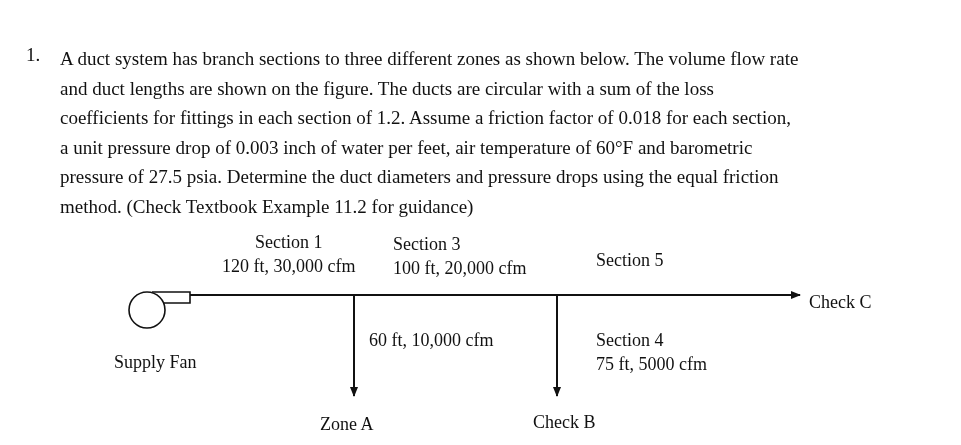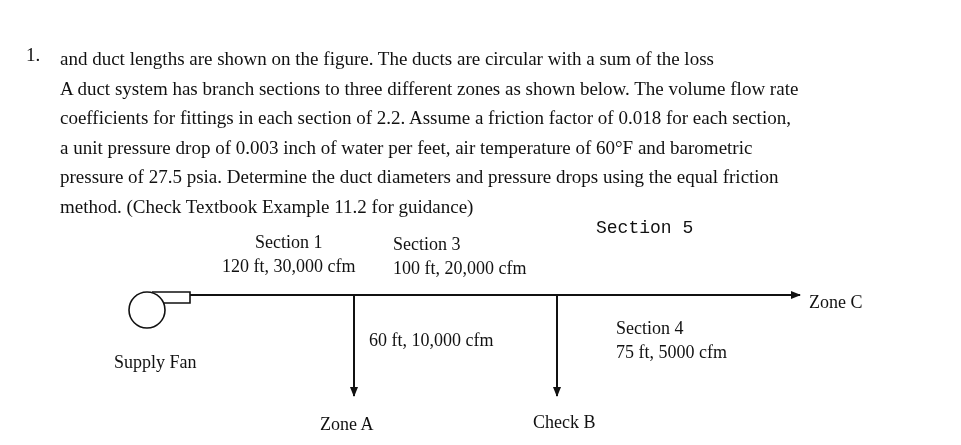--- a/index.html
+++ b/index.html
@@ -11,23 +11,23 @@
   .para .line { display:block; white-space:nowrap; }
   .lbl { position:absolute; font-size:18px; line-height:24px; white-space:nowrap; }
   svg.diagram { position:absolute; left:0; top:0; }
 </style>
 </head>
 <body>
 
 <div class="problem">
   <span class="num">1.</span>
   <div class="para">
+    <span class="line">A duct system has branch sections to three different zones as shown below.  The volume flow rate</span>
     <span class="line">and duct lengths are shown on the figure.  The ducts are circular with a sum of the loss</span>
-    <span class="line">A duct system has branch sections to three different zones as shown below.  The volume flow rate</span>
-    <span class="line">coefficients for fittings in each section of 2.2.  Assume a friction factor of 0.018 for each section,</span>
+    <span class="line">coefficients for fittings in each section of 1.2.  Assume a friction factor of 0.018 for each section,</span>
     <span class="line">a unit pressure drop of 0.003 inch of water per feet, air temperature of 60°F and barometric</span>
     <span class="line">pressure of 27.5 psia. Determine the duct diameters and pressure drops using the equal friction</span>
     <span class="line">method. (Check Textbook Example 11.2 for guidance)</span>
   </div>
 </div>
 
 <svg class="diagram" width="961" height="445">
   <defs>
     <marker id="arr" markerWidth="10" markerHeight="8" refX="9" refY="4" orient="auto" markerUnits="userSpaceOnUse">
       <path d="M0,0 L10,4 L0,8 Z" fill="#111"></path>
@@ -43,27 +43,27 @@
 </svg>
 
 <div class="lbl" style="left:222px; top:230px;text-align:center;">
   <div>Section 1</div>
   <div>120 ft, 30,000 cfm</div>
 </div>
 <div class="lbl" style="left:393px; top:232px;">
   <div>Section 3</div>
   <div>100 ft, 20,000 cfm</div>
 </div>
-<div class="lbl" style="left:596px; top:216px;font-family:Liberation Mono, monospace;">
+<div class="lbl" style="left:596px; top:248px;">
   <div>Section 5</div>
 </div>
 <div class="lbl" style="left:369px; top:328px;">
   <div>60 ft, 10,000 cfm</div>
 </div>
-<div class="lbl" style="left:596px; top:316px;margin-left:20px;">
+<div class="lbl" style="left:596px; top:328px;">
   <div>Section 4</div>
   <div>75 ft, 5000 cfm</div>
 </div>
 
 <div class="lbl" style="left:114px; top:350px;">Supply Fan</div>
 <div class="lbl" style="left:320px; top:412px;">Zone A</div>
 <div class="lbl" style="left:533px; top:410px;">Check B</div>
-<div class="lbl" style="left:809px; top:290px;">Zone C</div>
+<div class="lbl" style="left:809px; top:290px;">Check C</div>
 
 </body></html>

